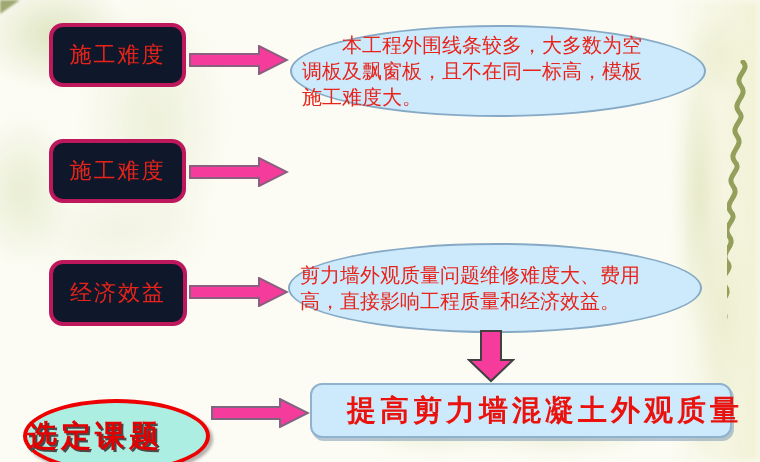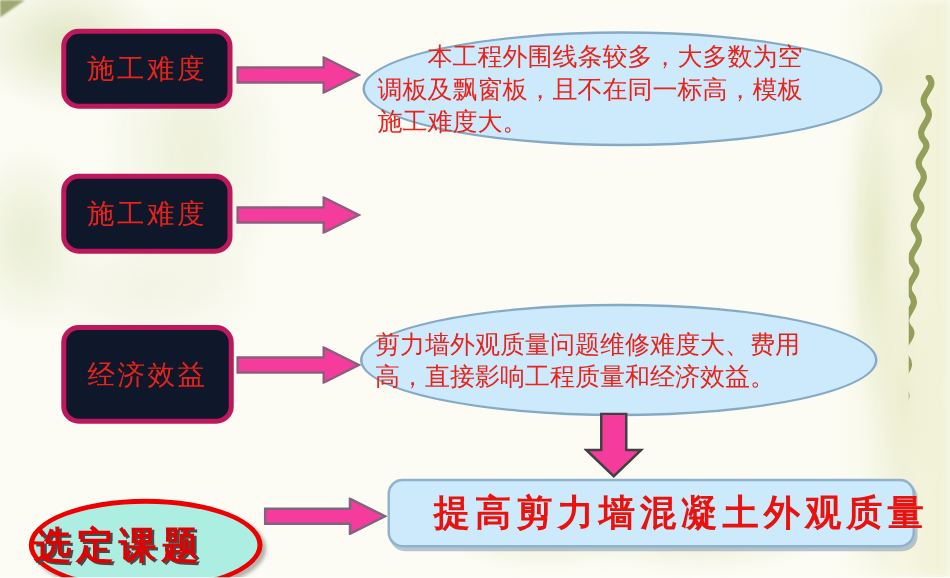--- a/index.html
+++ b/index.html
@@ -57,21 +57,21 @@
   }
   .desc-ellipse p{
     margin:0;max-width:352px;color:#e8231a;font-size:20px;line-height:26px;
     text-align:left;word-break:break-all;
   }
   .desc-ellipse p.indent{text-indent:2em;}
   .arrow{position:absolute;}
   
   .box-r1{left:49px;top:23px;width:137px;height:64px;}
   .box-r2{left:49px;top:139px;width:137px;height:64px;}
-  .box-r3{left:49px;top:260px;width:138px;height:79px;}
+  .box-r3{left:49px;top:260px;width:138px;height:66px;}
   .ell-r1{left:290px;top:12px;width:416px;height:92px;margin-top:13px;}
   .ell-r2{left:288px;top:127px;width:418px;height:94px;}
   .ell-r3{left:288px;top:243px;width:414px;height:90px;}
   .arr-r1{left:189px;top:45px;}
   .arr-r2{left:189px;top:157px;}
   .arr-r3{left:189px;top:277px;}
   .arr-down{left:467px;top:330px;}
   .arr-concl{left:211px;top:398px;}
   
   .concl-ellipse{

